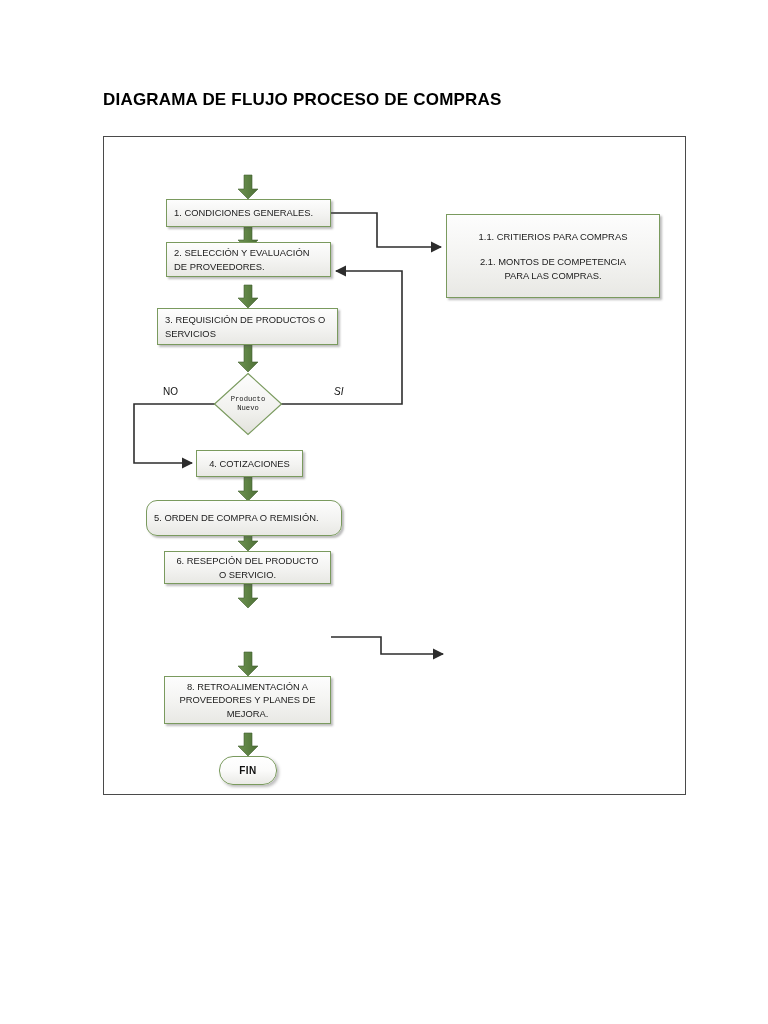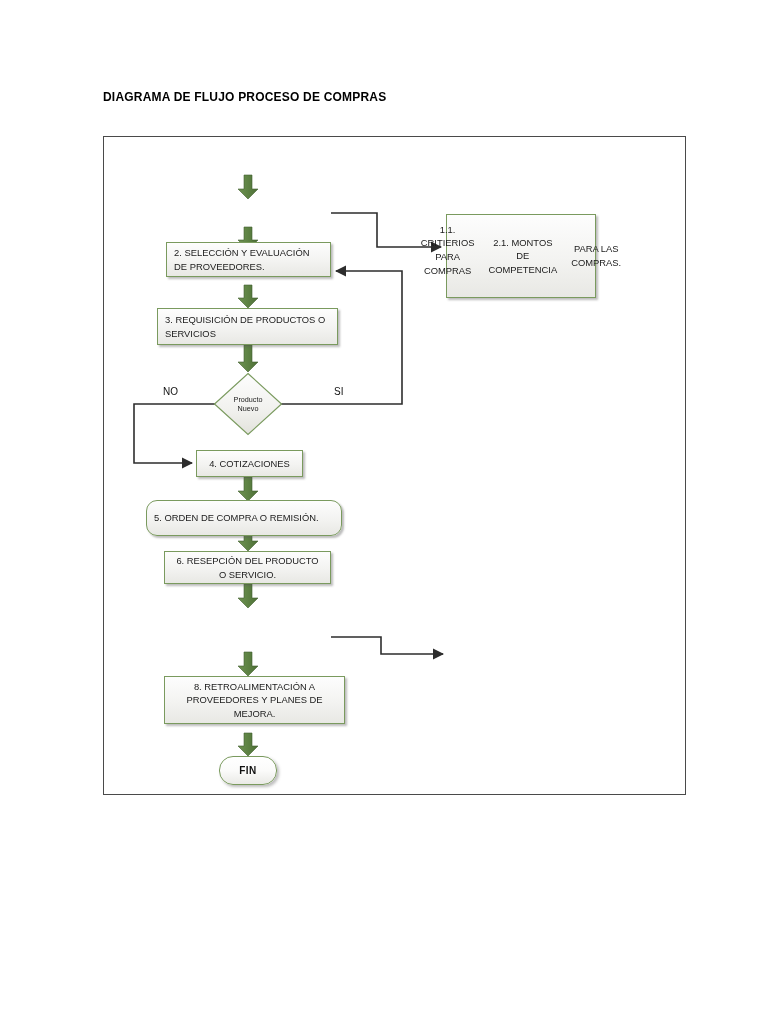--- a/index.html
+++ b/index.html
@@ -21,21 +21,21 @@
     left: 0; top: 0;
     width: 768px;
     height: 1024px;
   }
 
   
   #doc-title {
     position: absolute;
     left: 103px;
     top: 90px;
-    font-size: 12px;
+    font-size: 17px;
     font-weight: bold;
     letter-spacing: 0.2px;
     white-space: nowrap;
   }
 
   
   #frame {
     position: absolute;
     left: 103px;
     top: 136px;
@@ -102,20 +102,21 @@
     left: 0; top: 0;
     width: 100%; height: 100%;
   }
   .decision .dlabel {
     position: relative;
     z-index: 2;
     text-align: center;
     font-size: 7.2px;
     line-height: 1.25;
     color: #1a1a1a;
+    font-family: Liberation Mono, monospace;
   }
 
   
   .edge-label {
     position: absolute;
     font-size: 10px;
     color: #111111;
   }
 
   
@@ -201,20 +202,23 @@
     <path d="M221,404 L134,404 L134,463 L192,463" fill="none" stroke="#2d2d2d" stroke-width="1.6" marker-end="url(#arw)"></path>
 
     <path d="M331,637 L381,637 L381,654 L443,654" fill="none" stroke="#2d2d2d" stroke-width="1.6" marker-end="url(#arw)"></path>
   </svg>
 
 
   <div class="terminator small" style="left:219px; top:756px; width:58px; height:29px;">
     <span>FIN</span>
   </div>
 
+  <div class="node left" style="left:166px; top:199px; width:165px; height:28px;">
+    <span class="txt">1. CONDICIONES GENERALES.</span>
+  </div>
 
   <div class="node left" style="left:166px; top:242px; width:165px; height:35px;">
     <span class="txt">2. SELECCIÓN Y EVALUACIÓN DE PROVEEDORES.</span>
   </div>
 
   <div class="node left" style="left:157px; top:308px; width:181px; height:37px;">
     <span class="txt">3. REQUISICIÓN DE PRODUCTOS O SERVICIOS</span>
   </div>
 
   <div class="node center" style="left:196px; top:450px; width:107px; height:27px;">
@@ -223,21 +227,21 @@
 
   <div class="node left" style="left:146px; top:500px; width:196px; height:36px;border-radius:11px;">
     <span class="txt">5. ORDEN DE COMPRA O REMISIÓN.</span>
   </div>
 
   <div class="node center" style="left:164px; top:551px; width:167px; height:33px;">
     <span class="txt">6. RESEPCIÓN DEL PRODUCTO O SERVICIO.</span>
   </div>
 
 
-  <div class="node center" style="left:164px; top:676px; width:181px; height:48px;">
+  <div class="node center" style="left:164px; top:676px; width:167px; height:48px;">
     <span class="txt">8. RETROALIMENTACIÓN A PROVEEDORES Y PLANES DE MEJORA.</span>
   </div>
 
   <div class="decision" style="left:213px; top:372px; width:70px; height:64px;">
     <svg class="dia" viewBox="0 0 70 64" width="70" height="64">
       <defs>
         <linearGradient id="dgrad" x1="0" y1="0" x2="0" y2="1">
           <stop offset="0%" stop-color="#fdfdfd"></stop>
           <stop offset="60%" stop-color="#f1f1ee"></stop>
           <stop offset="100%" stop-color="#e2e2dc"></stop>
@@ -245,22 +249,22 @@
       </defs>
       <polygon points="35,1.5 68.5,32 35,62.5 1.5,32" fill="url(#dgrad)" stroke="#7a9a5e" stroke-width="1.2"></polygon>
     </svg>
     <div class="dlabel">
       <div>Producto</div>
       <div>Nuevo</div>
     </div>
   </div>
 
   <div class="edge-label" style="left:163px; top:386px;">NO</div>
-  <div class="edge-label" style="left:334px; top:386px;">SI</div>
-
-  <div class="node center" style="left:446px; top:214px; width:150px; height:84px; flex-direction:row; justify-content:center;">
+  <div class="edge-label" style="left:334px; top:386px;font-style:italic;">SI</div>
+
+  <div class="node center" style="left:446px; top:214px; width:214px; height:84px; flex-direction:column; justify-content:center;">
     <div class="txt" style="margin-bottom:12px;">1.1. CRITIERIOS PARA COMPRAS</div>
     <div class="txt">2.1. MONTOS DE COMPETENCIA</div>
     <div class="txt">PARA LAS COMPRAS.</div>
   </div>
 
 
 </div>
 
 </body></html>

